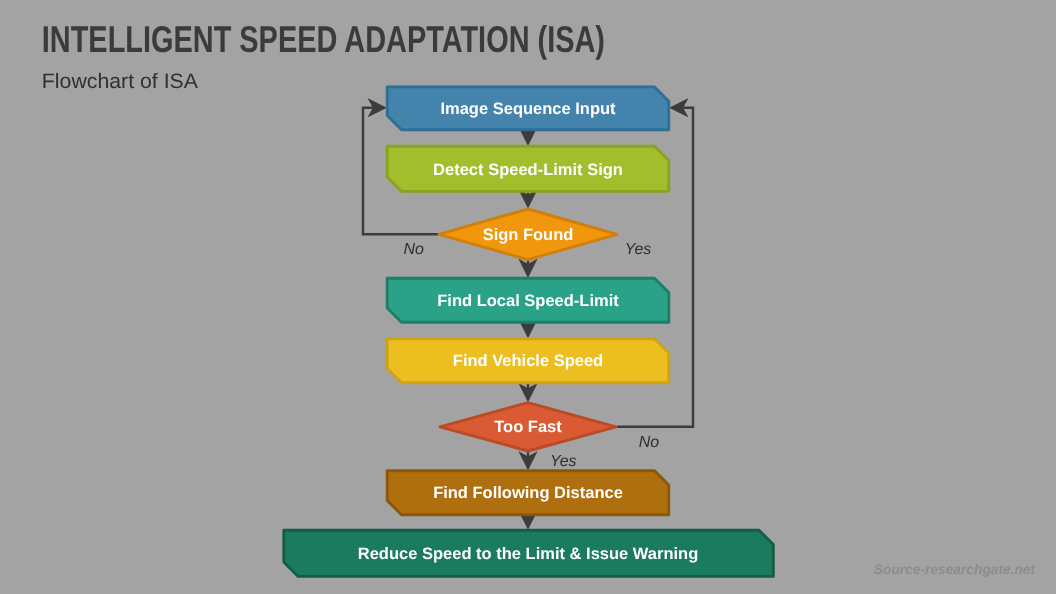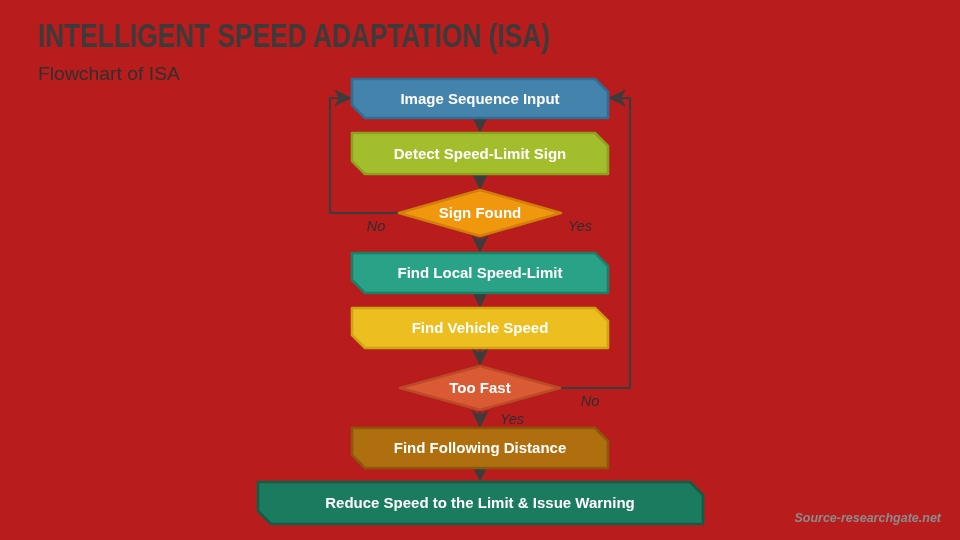--- a/index.html
+++ b/index.html
@@ -1,20 +1,20 @@
 <!DOCTYPE html>
 <html><head>
 <meta charset="utf-8">
 <style>
   html, body { margin: 0; padding: 0; background: #ffffff; }
   .slide {
     position: relative;
     width: 960px;
     height: 540px;
-    background: #b91c1c;
+    background: #a3a3a3;
     overflow: hidden;
     font-family: "Liberation Sans", sans-serif;
   }
   svg text { font-family: "Liberation Sans", sans-serif; }
   .title     { font-size: 34px; font-weight: bold; }
   .subtitle  { font-size: 19px; font-weight: normal; }
   .source    { font-size: 12.5px; font-weight: bold; font-style: italic; }
   .node-label   { font-size: 15px; font-weight: bold; text-anchor: middle; }
   .branch-label { font-size: 14.5px; font-style: italic; text-anchor: middle; }
   .shape { stroke-width: 2.6; stroke-linejoin: round; }

